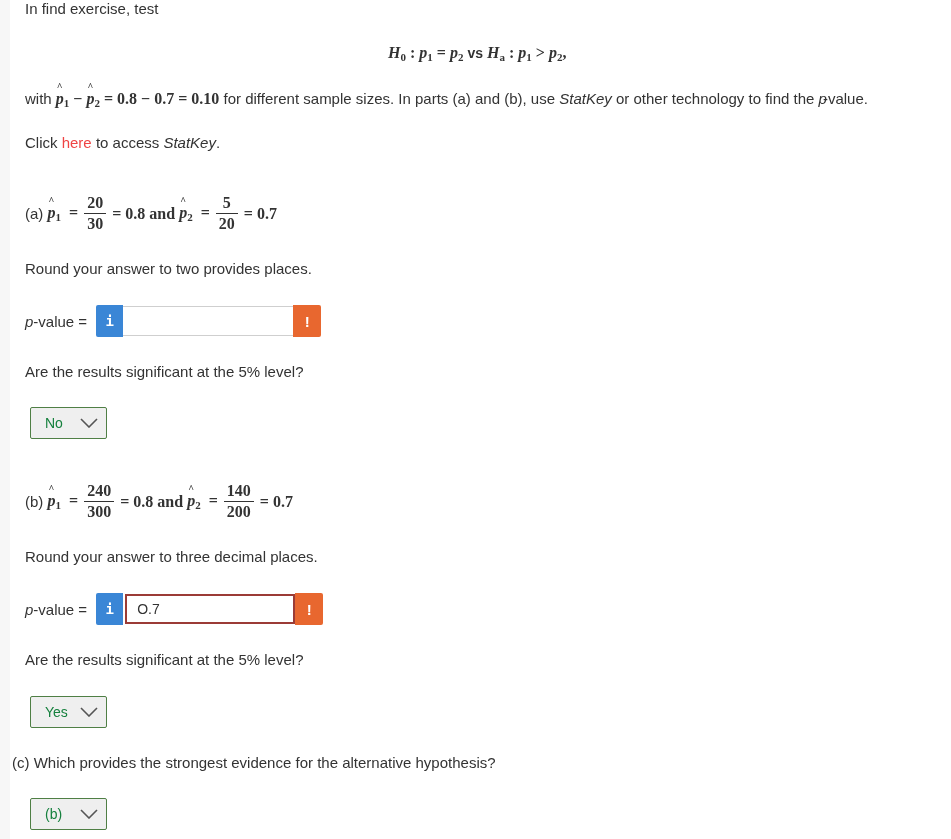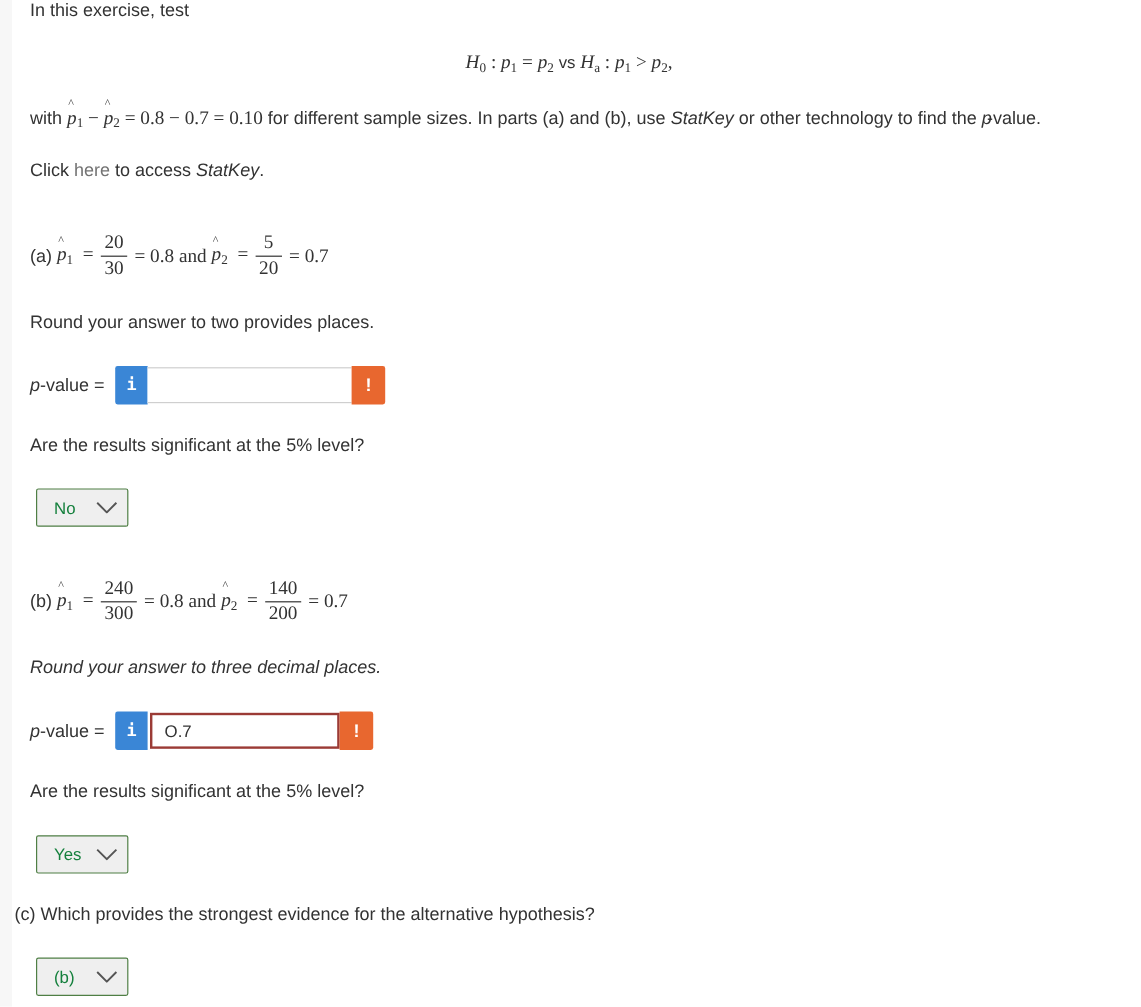--- a/index.html
+++ b/index.html
@@ -4,26 +4,26 @@
 <style>
   html, body { margin: 0; padding: 0; }
   body {
     width: 951px; height: 839px; overflow: hidden; position: relative;
     background: #ffffff;
     font-family: "Liberation Sans", "DejaVu Sans", sans-serif;
     color: #333333; font-size: 15px;
   }
   .left-strip { position: absolute; left: 0; top: 0; width: 10px; height: 839px; background: #f7f7f7; }
   .abs { position: absolute; white-space: nowrap; }
-  .math { font-family: "Liberation Serif", "DejaVu Serif", serif; font-size: 16px; color: #333; }
+  .math { font-family: "Liberation Serif", "DejaVu Serif", serif; font-size: 16px; color: #333; font-weight: bold; }
   .mi { font-style: italic; }
   .sub { font-size: 11px; vertical-align: -3px; font-style: normal; }
   .hat { position: relative; display: inline-block; font-style: italic; }
   .hat::before { content: "^"; position: absolute; left: 1px; top: -9px; font-size: 10px; font-style: normal; }
-  .link { color: #737373; cursor: pointer; text-align: center; }
+  .link { color: #ef4444; cursor: pointer; text-align: center; }
   .em { font-style: italic; margin-top: 20px; }
   .frac { display: inline-block; vertical-align: middle; text-align: center; margin: 0 6px; }
   .frac .num { display: block; padding: 0 3px 1px; border-bottom: 1px solid #333; line-height: 18px; }
   .frac .den { display: block; padding: 1px 3px 0; line-height: 18px; }
   .answer-row { position: absolute; display: flex; align-items: center; height: 34px; }
   .pv-label { font-size: 15px; margin-right: 9px; }
   .info-btn { width: 27px; height: 32px; background: #3a86d6; color: #fff; font-weight: bold;
     display: flex; align-items: center; justify-content: center; font-family: "DejaVu Sans Mono", monospace; font-size: 14px;
     border-radius: 2px 0 0 2px; }
   .ans-input { height: 30px; border: 1px solid #cfcfcf; border-left: none; border-right: none; background: #fff;
@@ -34,21 +34,21 @@
   .select { position: absolute; width: 77px; height: 32px; border: 1px solid #4f7f45; background: #efefef;
     box-sizing: border-box; display: flex; align-items: center; justify-content: space-between; padding: 0 8px 0 14px;
     font-size: 14px; color: #15803d; border-radius: 2px; cursor: pointer; }
   .chev { width: 18px; height: 10px; }
 </style>
 </head>
 <body>
 
 <div class="left-strip"></div>
 
-<div class="abs" style="left:25px; top:0px;">In this exercise, test</div>
+<div class="abs" style="left:25px; top:0px;">In find exercise, test</div>
 
 <div class="abs math" style="left:388px; top:44px;">
   <span class="mi">H</span><span class="sub">0</span>
   : <span class="mi">p</span><span class="sub">1</span>
   <span>=</span>
   <span class="mi">p</span><span class="sub">2</span>
   <span style="font-family:'Liberation Sans',sans-serif;font-size:14px;">vs</span>
   <span class="mi">H</span><span class="sub mi">a</span>
   : <span class="mi">p</span><span class="sub">1</span>
   <span>&gt;</span>
@@ -114,26 +114,26 @@
     </span>
   <span class="math">= 0.8 and</span>&nbsp;
   <span class="math"><span class="hat">p</span><span class="sub">2</span>&nbsp; =</span>
   <span class="frac math">
       <span class="num">140</span>
       <span class="den">200</span>
     </span>
   <span class="math">= 0.7</span>
 </div>
 
-<div class="abs" style="left:25px; top:548px;font-style:italic;">Round your answer to three decimal places.</div>
+<div class="abs" style="left:25px; top:548px;">Round your answer to three decimal places.</div>
 
 <div class="answer-row" style="left:25px; top:592px;">
   <span class="pv-label"><span class="em">p</span><span>-value =</span></span>
   <span class="info-btn">i</span>
-  <input class="ans-input err" style="width: 158px; margin-left: 2px;" value="O.7">
+  <input class="ans-input err" style="width: 170px; margin-left: 2px;" value="O.7">
   <span class="warn-btn">!</span>
 </div>
 
 <div class="abs" style="left:25px; top:651px;">Are the results significant at the 5% level?</div>
 
 <div class="select" style="left:30px; top:696px;">
   <span>Yes</span>
   <svg class="chev" viewBox="0 0 18 10">
       <polyline points="1,1 9,9 17,1" fill="none" stroke="#555" stroke-width="1.6"></polyline>
     </svg>

